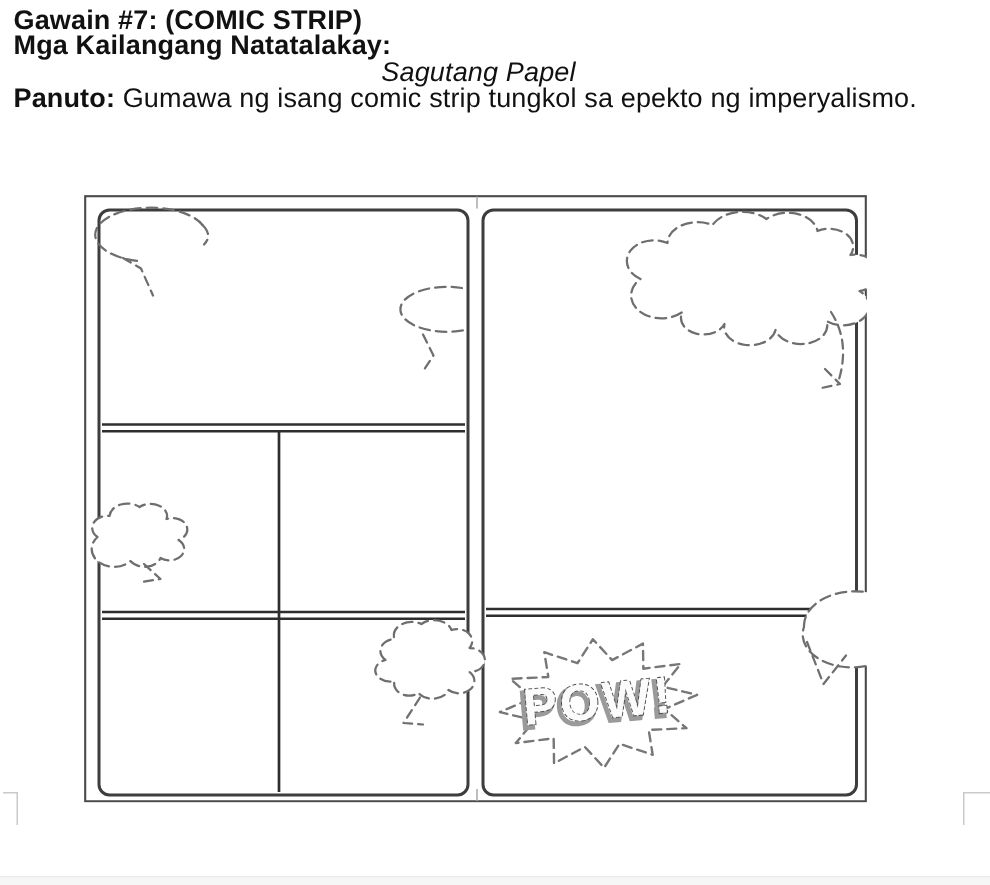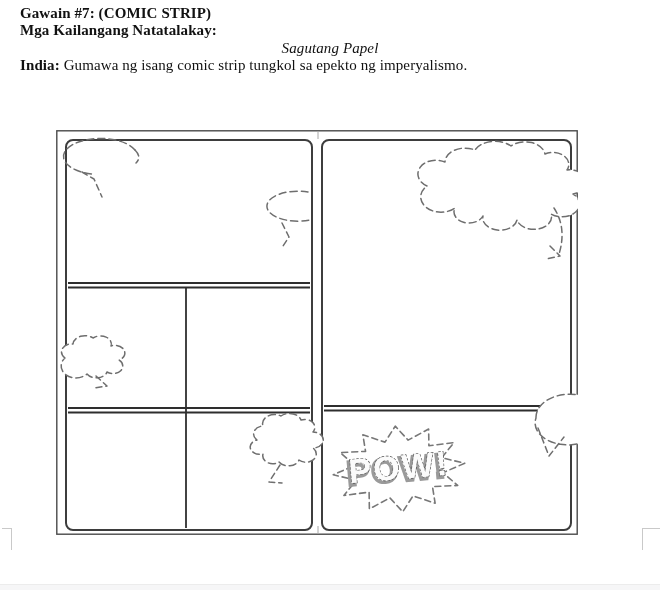--- a/index.html
+++ b/index.html
@@ -3,22 +3,22 @@
 <meta charset="utf-8">
 <style>
   html,body{margin:0;padding:0;}
   body{
     width:660px;height:590px;position:relative;overflow:hidden;
     background:#ffffff;
     font-family:"Liberation Sans","DejaVu Sans",sans-serif;
     color:#111111;
   }
   .text-block{
-    position:absolute;left:20px;top:5px;width:620px;
-    font-size:15px;line-height:17.3px;letter-spacing:0.1px;font-family:Liberation Serif, serif;
+    position:absolute;left:9px;top:5px;width:620px;
+    font-size:18px;line-height:17.3px;letter-spacing:0.1px;
   }
   .t-med{font-weight:600;}
   .t-bold{font-weight:700;}
   .t-italic{font-style:italic;text-align:center;}
   .comic-wrap{
     position:absolute;left:56px;top:130px;width:522px;height:405px;
   }
   .comic-wrap svg{display:block;}
   .corner-mark{position:absolute;box-sizing:border-box;}
   .corner-mark.left{
@@ -54,21 +54,21 @@
           font-family:"Liberation Sans","DejaVu Sans",sans-serif;}
   .seam{stroke:#a8a8a8;stroke-width:1;}
 </style>
 </head>
 <body>
 
 <div class="text-block">
   <div class="t-med">Gawain #7: (COMIC STRIP)</div>
   <div class="t-med">Mga Kailangang Natatalakay:</div>
   <div class="t-italic">Sagutang Papel</div>
-  <div><span class="t-bold">India:</span><span> Gumawa ng isang comic strip tungkol sa epekto ng imperyalismo.</span></div>
+  <div><span class="t-bold">Panuto:</span><span> Gumawa ng isang comic strip tungkol sa epekto ng imperyalismo.</span></div>
 </div>
 
 <div class="comic-wrap">
   <svg width="522" height="405" viewBox="0 0 522 405" xmlns="http://www.w3.org/2000/svg">
 
     <rect class="frame" x="0.8" y="0.8" width="520.4" height="403.4"></rect>
     <line class="seam" x1="262" y1="1" x2="262" y2="9"></line>
     <line class="seam" x1="262" y1="396" x2="262" y2="404"></line>
 
     <g>

